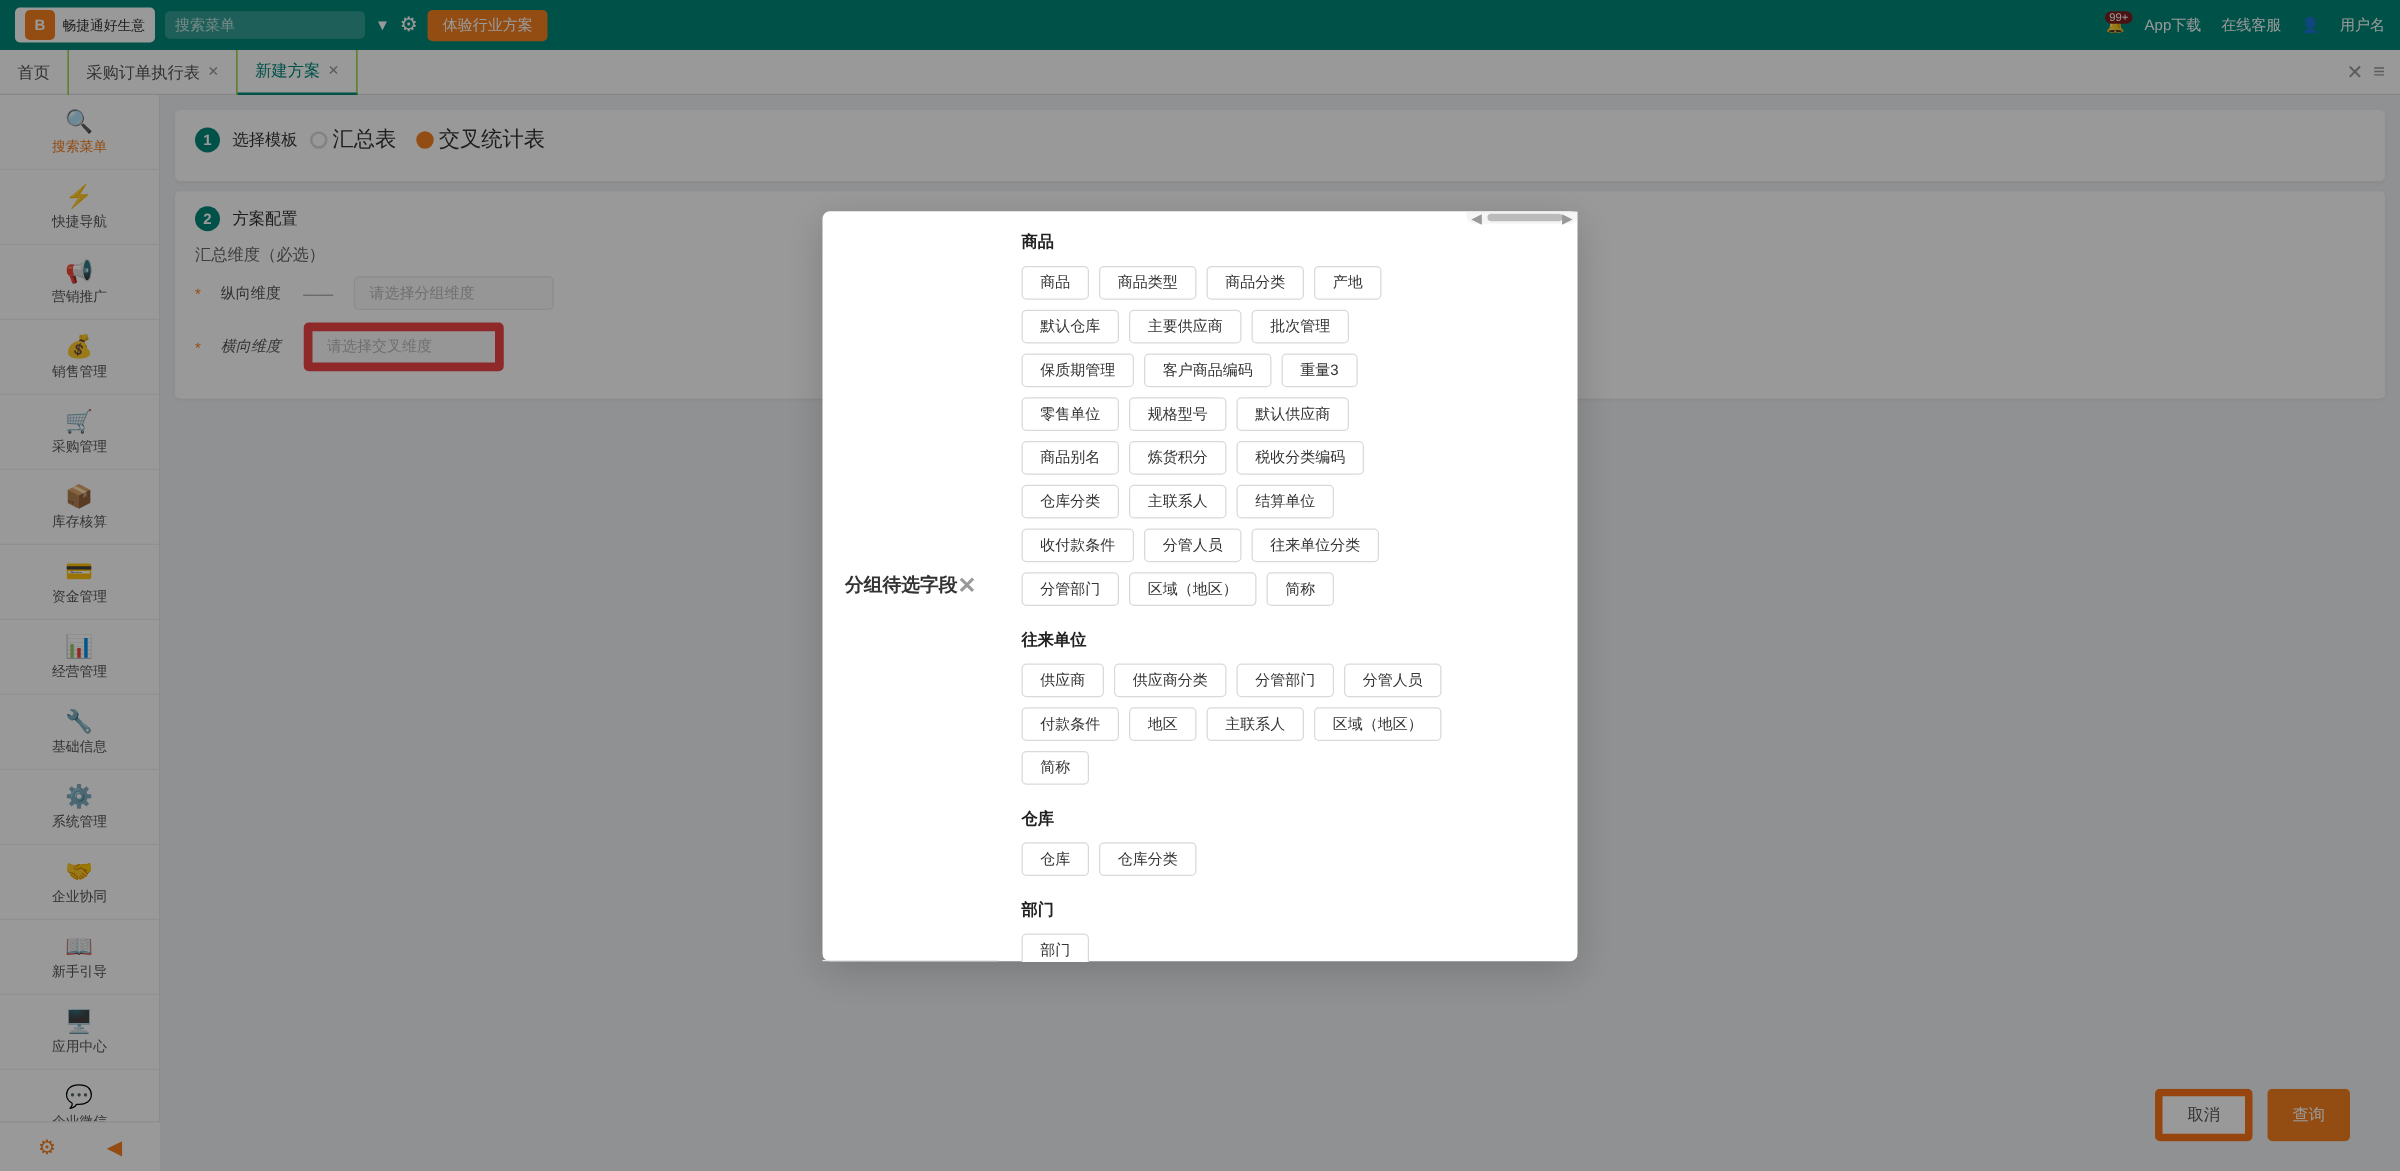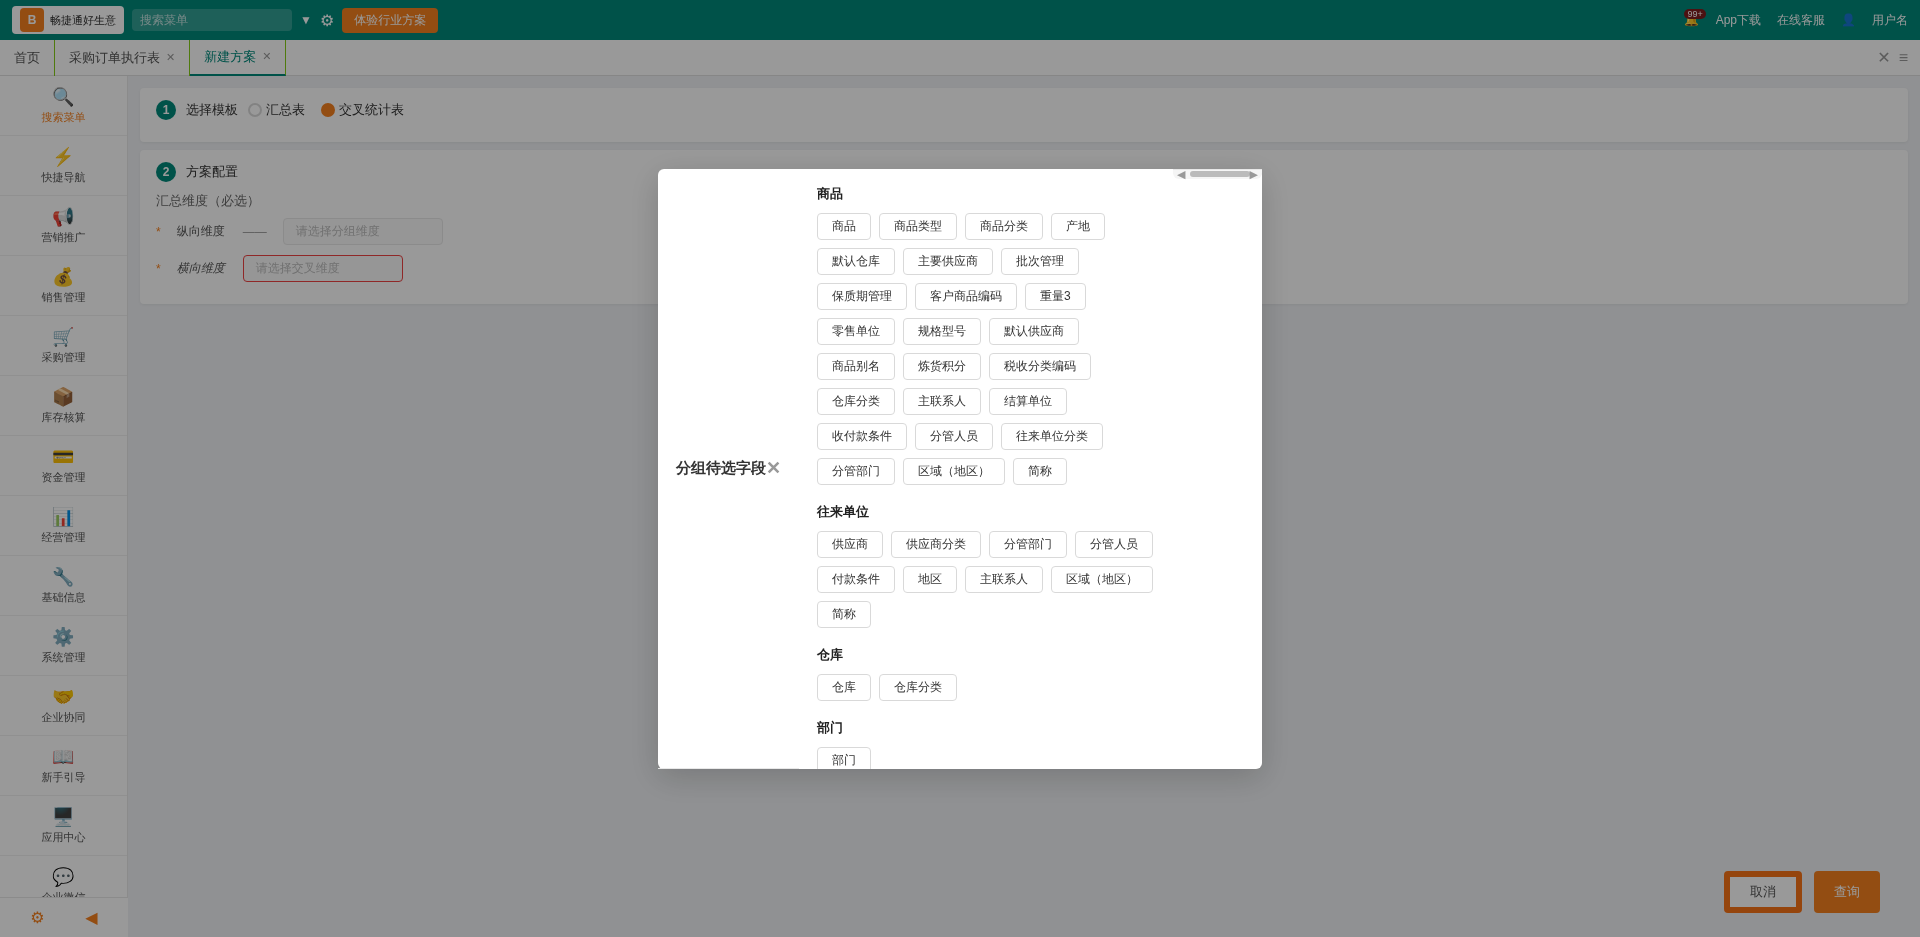--- a/index.html
+++ b/index.html
@@ -172,21 +172,21 @@
       position: fixed; bottom: 0; left: 0;
       width: 128px; height: 40px;
       background: #fff;
       border-top: 1px solid #e8e8e8;
       display: flex; align-items: center; justify-content: space-around;
       padding: 0 10px;
     }
     .bottom-icon { color: #f5801f; font-size: 16px; cursor: pointer; }
 
     
-    .radio-group { display: flex; align-items: center; gap: 16px; font-size: 13px; }
+    .radio-group { display: flex; align-items: center; gap: 16px; font-size: 17px; }
     .radio-item { display: flex; align-items: center; gap: 4px; cursor: pointer; }
     .radio-circle { width: 14px; height: 14px; border-radius: 50%; border: 2px solid #d9d9d9; display:inline-block; }
     .radio-circle.checked { border-color: #f5801f; background: #f5801f; }
   </style>
 </head>
 <body>
 
 <div class="top-nav">
   <div class="logo-area">
     <div class="logo-icon">B</div>
@@ -319,21 +319,21 @@
       <div style="font-size:13px; color:#666; margin-bottom:8px;">汇总维度（必选）</div>
       <div style="display:flex; align-items:center; gap:16px; margin-bottom:10px;">
         <span style="color:#f5801f; font-size:12px;">*</span>
         <span style="font-size:12px; color:#555; min-width:50px;">纵向维度</span>
         <span style="color:#999; font-size:12px;">——</span>
         <div style="border:1px solid #e8e8e8; border-radius:4px; padding:4px 12px; color:#bbb; font-size:12px; min-width:160px; background:#fafafa;">请选择分组维度</div>
       </div>
       <div style="display:flex; align-items:center; gap:16px; margin-bottom:10px;">
         <span style="color:#f5801f; font-size:12px;">*</span>
         <span style="font-size:12px; color:#555; min-width:50px;font-style:italic;">横向维度</span>
-        <div style="border:1px solid #ef4444; border-radius:4px; padding:4px 12px; color:#bbb; font-size:12px; min-width:160px; background:#fafafa;">请选择交叉维度</div>
+        <div style="border:7px solid #ef4444; border-radius:4px; padding:4px 12px; color:#bbb; font-size:12px; min-width:160px; background:#fafafa;">请选择交叉维度</div>
       </div>
     </div>
   </div>
 </div>
 
 <div class="overlay">
   <div class="modal">
     <div class="modal-header">
       <span>分组待选字段</span>
       <span class="modal-close">✕</span>

